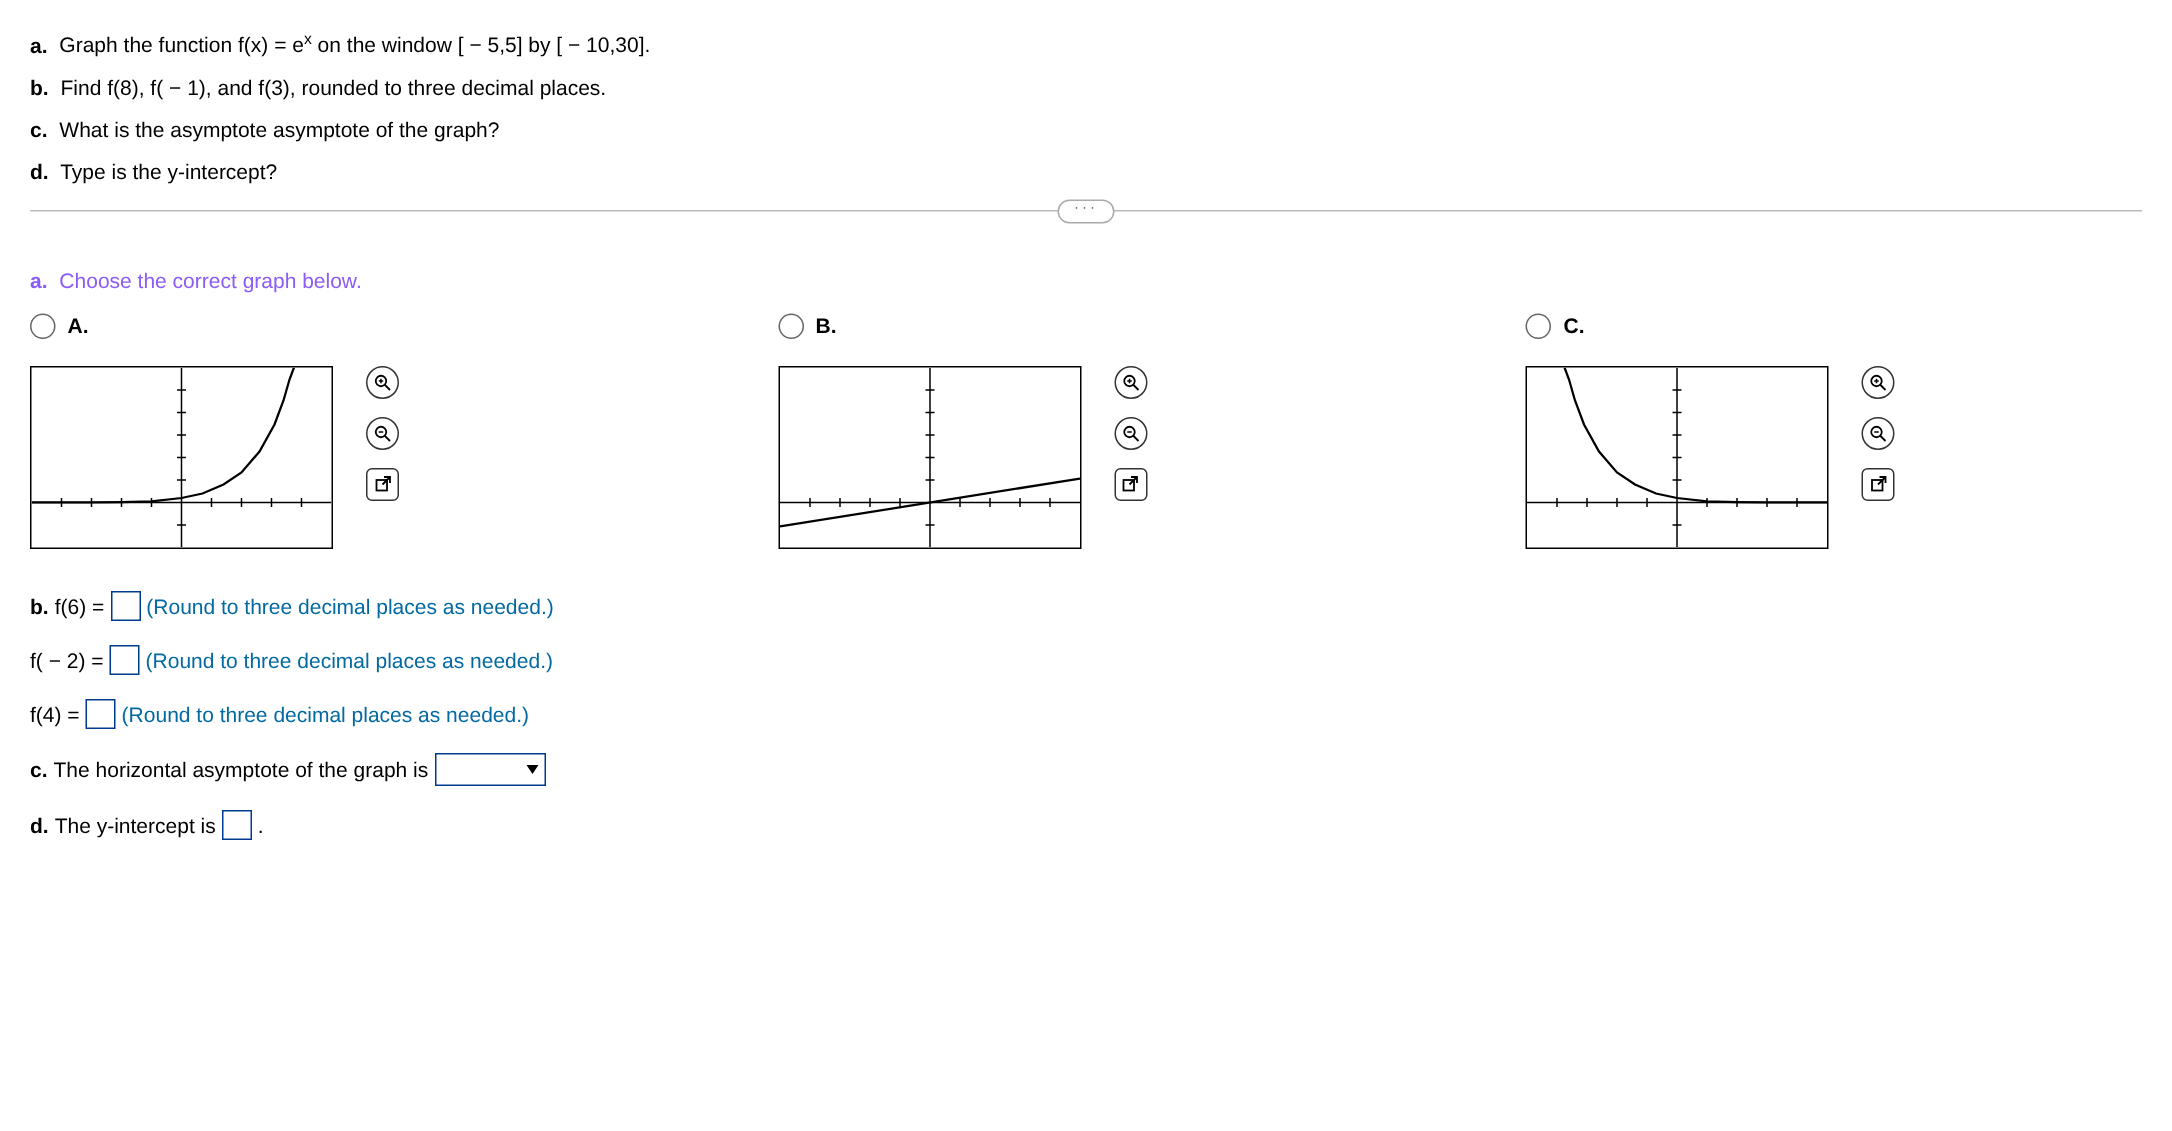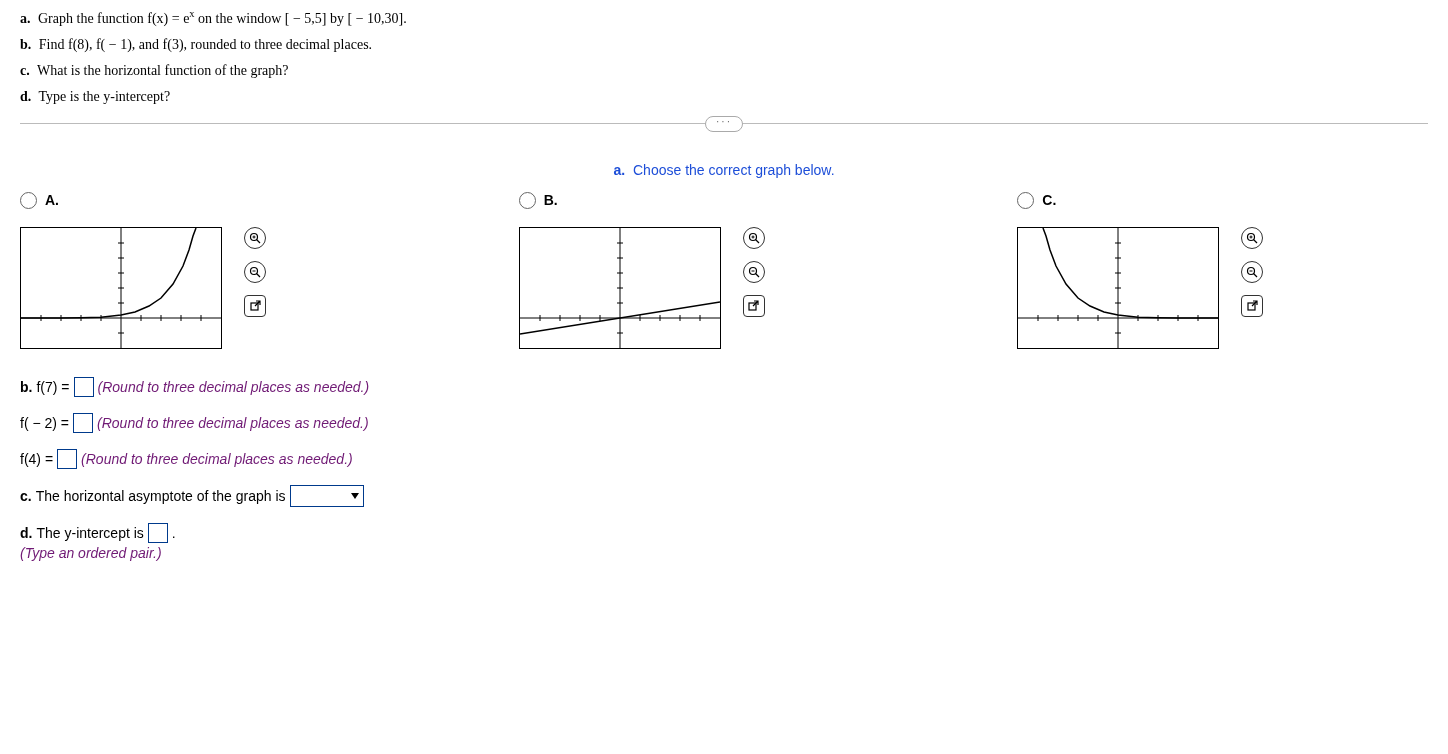--- a/index.html
+++ b/index.html
@@ -4,22 +4,21 @@
 <style>
   body {
     font-family: Arial, Helvetica, sans-serif;
     font-size: 14px;
     color: #000;
     margin: 0;
     padding: 8px 20px;
     background: #fff;
   }
   .prompt-block p {
-    margin: 0 0 10px 0;
-    font-family: Liberation Serif, serif;
+    margin: 12px 0 10px 0;
   }
   .part-label {
     font-weight: bold;
     margin-right: 4px;
   }
   sup { font-size: 0.75em; }
   hr.divider {
     border: none;
     border-top: 1px solid #bbb;
     margin: 18px 0 30px 0;
@@ -33,21 +32,21 @@
     border: 1px solid #aaa;
     border-radius: 8px;
     background: #fff;
     text-align: center;
     line-height: 9px;
     font-size: 10px;
     color: #666;
     letter-spacing: 2px;
   }
   .answer-block { }
-  .answer-line { margin: 0 0 14px 0; color: #1d4ed8; text-align: center; }
+  .answer-line { margin: 0 0 14px 0; color: #8b5cf6; }
 
   .choices-row {
     display: flex;
     justify-content: flex-start;
     gap: 0;
     margin-bottom: 28px;
   }
   .choice-col {
     width: 510px;
   }
@@ -96,21 +95,21 @@
     justify-content: center;
     background: #fff;
     cursor: pointer;
   }
   .icon-btn.square {
     border-radius: 4px;
     border: 1.2px solid #333;
   }
   .icon-btn svg { display: block; }
 
-  .blue-text { color: #701a75; font-style: italic; }
+  .blue-text { color: #0369a1; }
   .answer-inline {
     display: flex;
     align-items: center;
     flex-wrap: wrap;
     margin-bottom: 16px;
   }
   .answer-inline .part-label { color:#000; }
   .input-box {
     display: inline-block;
     width: 18px;
@@ -149,21 +148,21 @@
   <p>
     <span class="part-label">a.</span>
     <span>Graph the function f(x) = e</span><sup>x</sup><span> on the window [ − 5,5] by [ − 10,30].</span>
   </p>
   <p>
     <span class="part-label">b.</span>
     <span>Find f(8), f( − 1), and f(3), rounded to three decimal places.</span>
   </p>
   <p>
     <span class="part-label">c.</span>
-    <span>What is the horizontal function of the graph?</span>
+    <span>What is the asymptote asymptote of the graph?</span>
   </p>
   <p>
     <span class="part-label">d.</span>
     <span>Type is the y-intercept?</span>
   </p>
 </div>
 
 <hr class="divider">
 <div class="dots-pill">···</div>
 
@@ -338,21 +337,21 @@
               </svg>
           </div>
         </div>
       </div>
     </div>
 
   </div>
 
   <div class="answer-inline">
     <span class="part-label">b.</span>
-    <span>f(7) =</span>
+    <span>f(6) =</span>
     <span class="input-box"></span>
     <span class="blue-text">(Round to three decimal places as needed.)</span>
   </div>
 
   <div class="answer-inline">
     <span>f( − 2) =</span>
     <span class="input-box"></span>
     <span class="blue-text">(Round to three decimal places as needed.)</span>
   </div>
 
@@ -369,15 +368,14 @@
         <span class="tri"></span>
       </span>
   </div>
 
   <div class="answer-inline" style="margin-bottom:2px">
     <span class="part-label">d.</span>
     <span>The y-intercept is</span>
     <span class="input-box"></span>
       <span>.</span>
   </div>
-  <div class="blue-text">(Type an ordered pair.)</div>
 
 </div>
 
 </body></html>

